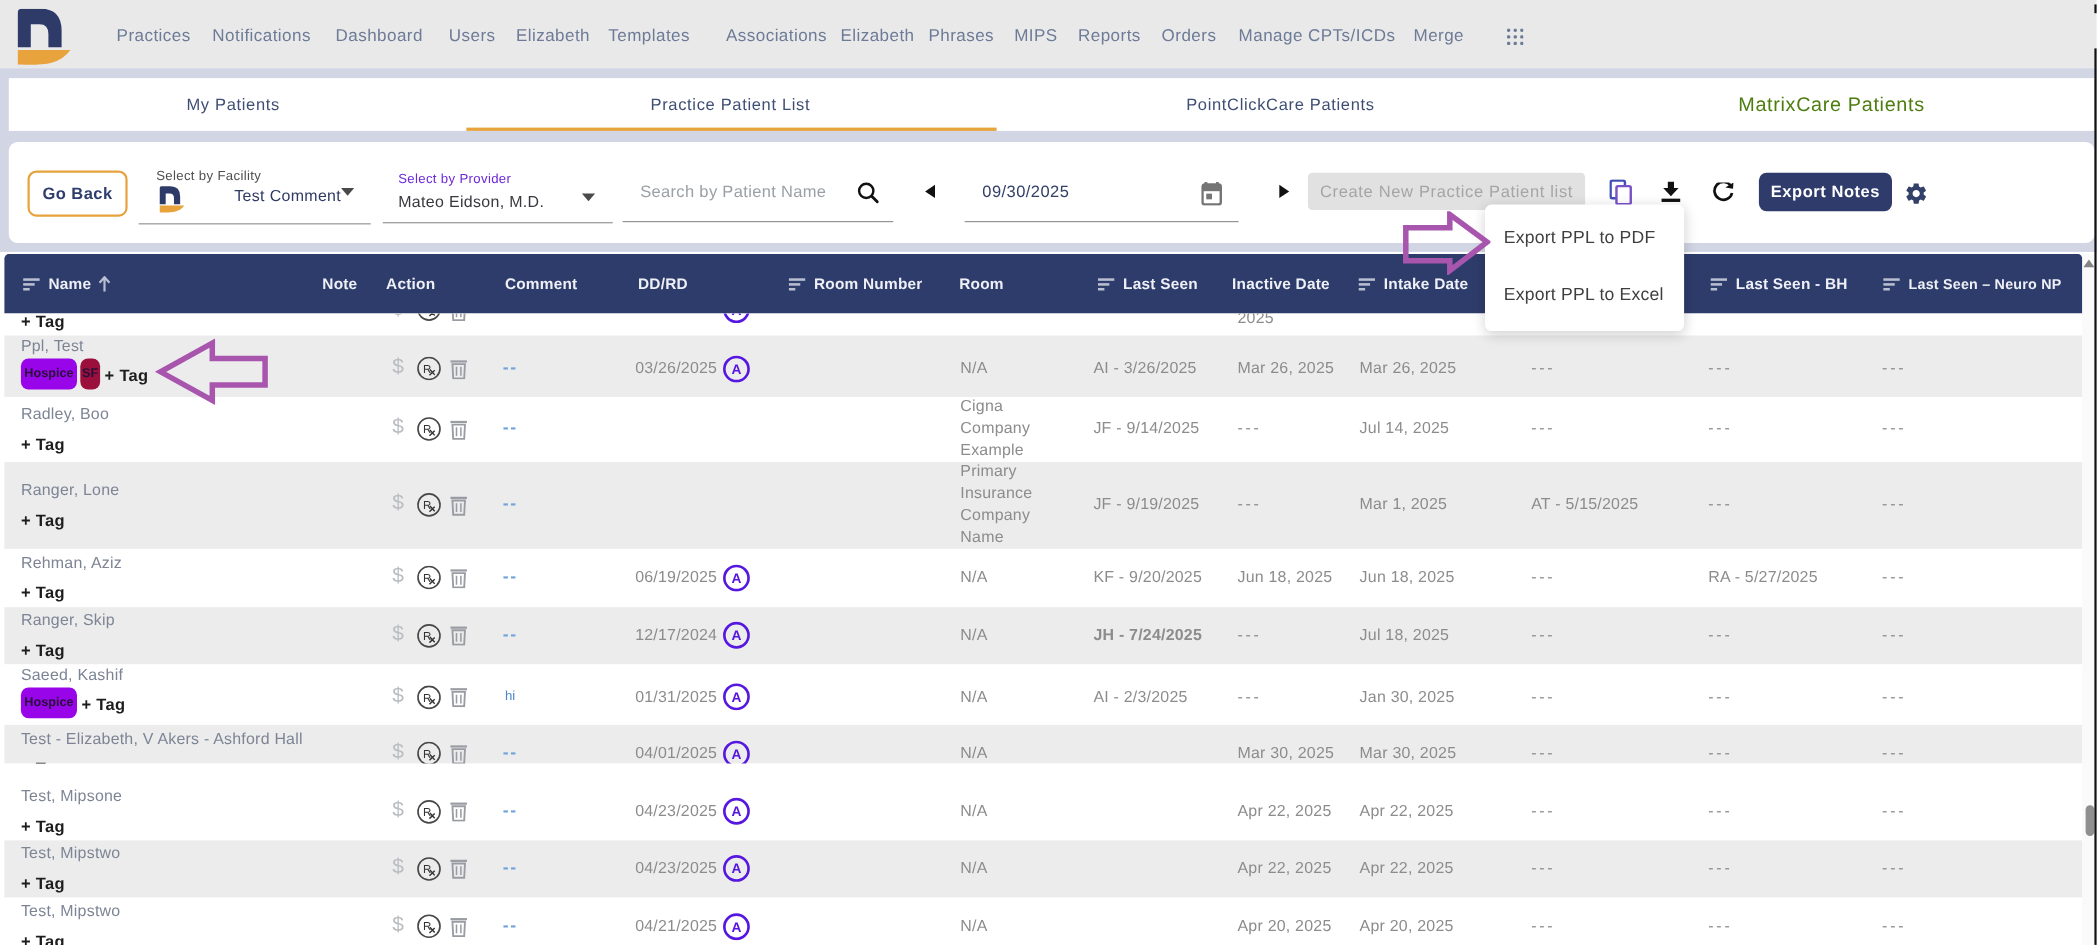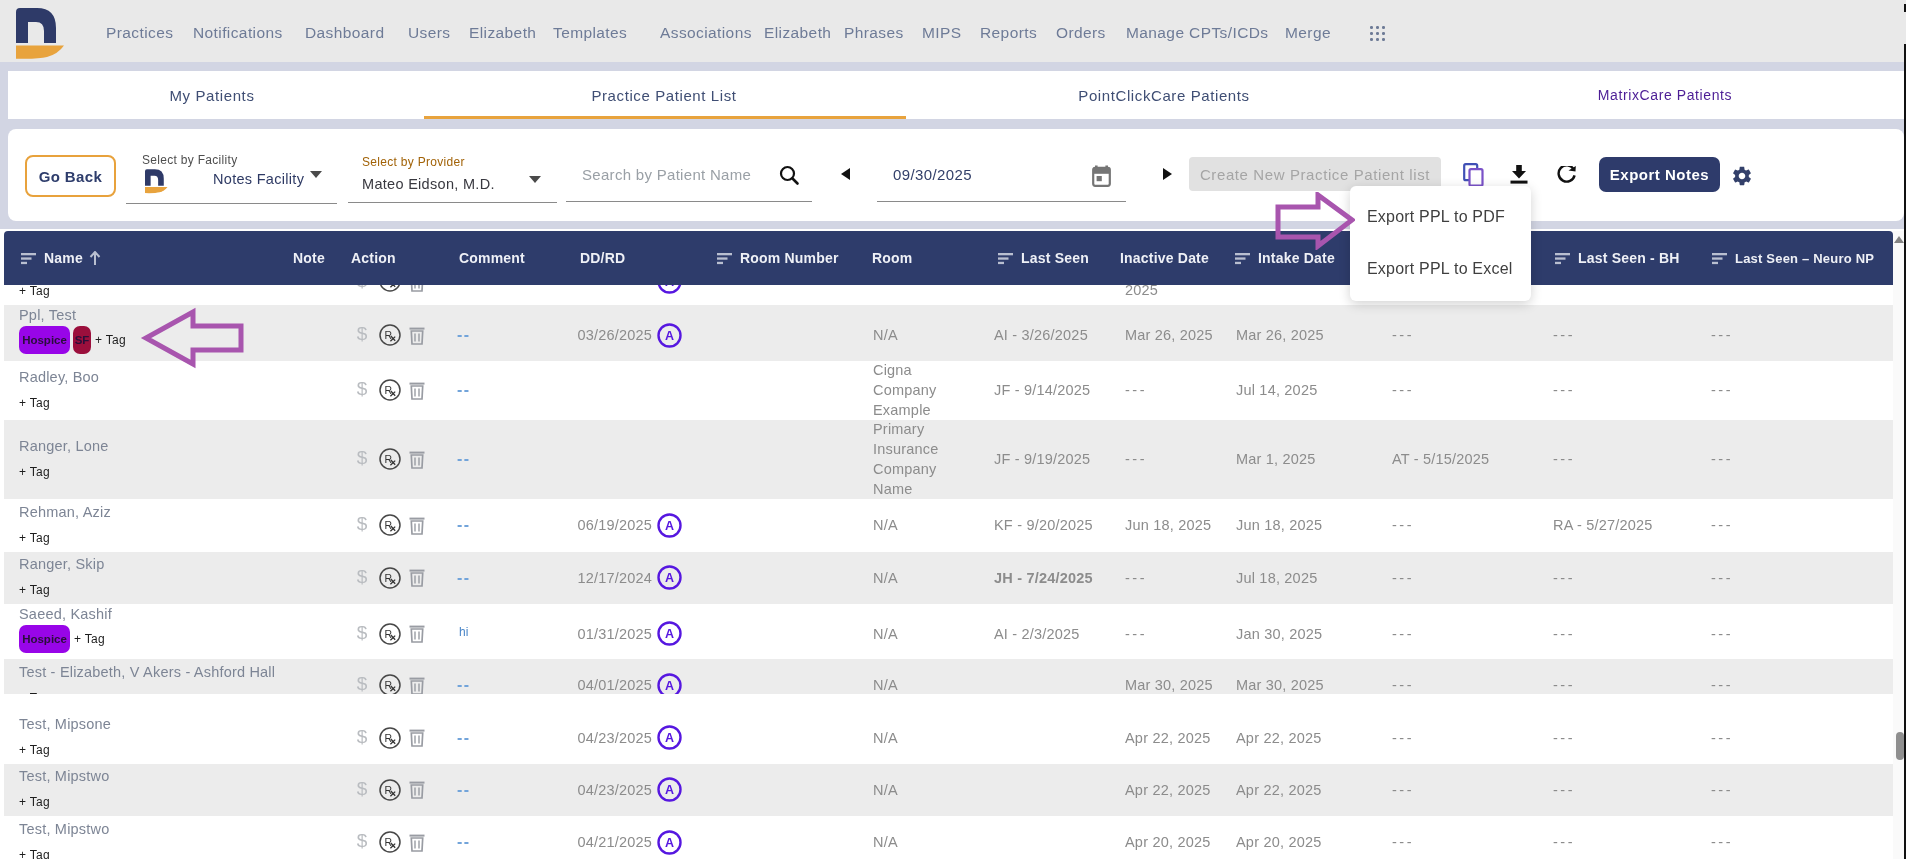--- a/index.html
+++ b/index.html
@@ -3,21 +3,21 @@
 <style>
 *{margin:0;padding:0;box-sizing:border-box;}
 html,body{width:1906px;height:859px;overflow:hidden;background:#fff;
  font-family:"Liberation Sans",sans-serif;}
 .abs{position:absolute;}
 .nav-item{position:absolute;top:24px;font-size:15.5px;color:#6e7b97;letter-spacing:.4px;white-space:nowrap;}
 .hdr-cell{position:absolute;top:0;height:54px;display:flex;align-items:center;color:#eef0f6;font-size:14px;font-weight:bold;letter-spacing:.2px;white-space:nowrap;}
 .ficon{display:inline-block;margin-right:7px;}
 .row{position:absolute;left:4px;width:1889px;overflow:hidden;}
 .name{position:absolute;left:15px;font-size:14.5px;color:#7d8595;letter-spacing:.2px;white-space:nowrap;}
-.ptag{position:absolute;font-size:12px;font-weight:normal;color:#1d1d1d;letter-spacing:.3px;white-space:nowrap;}
+.ptag{position:absolute;font-size:15px;font-weight:bold;color:#1d1d1d;letter-spacing:.3px;white-space:nowrap;}
 .val{position:absolute;font-size:14.5px;color:#8c8c8c;letter-spacing:.2px;white-space:nowrap;}
 .dollar{position:absolute;left:348px;width:20px;text-align:center;font-size:19px;color:#b9bcc0;}
 .dash{position:absolute;left:453px;font-size:16px;font-weight:bold;color:#72a4da;letter-spacing:1.5px;}
 .ddate{position:absolute;left:556px;width:92px;text-align:right;font-size:14.5px;color:#8c8c8c;letter-spacing:.2px;}
 .chip{position:absolute;height:28px;border-radius:7px;display:flex;align-items:center;justify-content:center;font-size:11.5px;font-weight:bold;color:#2a0f3a;letter-spacing:0;}
 .payor{position:absolute;left:869px;width:68px;font-size:14.5px;color:#8c8c8c;line-height:20px;letter-spacing:.2px;}
 </style></head>
 <body>
 <div class="abs" style="left:0;top:0;width:1906px;height:62px;background:#e9e9e9;"></div>
 <svg class="abs" style="left:16px;top:8px;" width="49" height="52" viewBox="0 0 49 52">
@@ -47,33 +47,33 @@
     <rect x="12" y="6" width="3" height="3" rx="1.2" fill="#6e7b97"></rect>
     <rect x="0" y="12" width="3" height="3" rx="1.2" fill="#6e7b97"></rect>
     <rect x="6" y="12" width="3" height="3" rx="1.2" fill="#6e7b97"></rect>
     <rect x="12" y="12" width="3" height="3" rx="1.2" fill="#6e7b97"></rect>
   </svg>
 <div class="abs" style="left:0;top:62px;width:1906px;height:167px;background:#d2d5e3;"></div>
 <div class="abs" style="left:8px;top:71px;width:1896px;height:48px;background:#fff;"></div>
 <div class="abs" style="left:2px;top:71px;width:420px;height:48px;display:flex;align-items:center;justify-content:center;font-size:15px;color:#3f4e74;letter-spacing:.6px;">My Patients</div>
 <div class="abs" style="left:454px;top:71px;width:420px;height:48px;display:flex;align-items:center;justify-content:center;font-size:15px;color:#3f4e74;letter-spacing:.6px;">Practice Patient List</div>
 <div class="abs" style="left:954px;top:71px;width:420px;height:48px;display:flex;align-items:center;justify-content:center;font-size:15px;color:#3f4e74;letter-spacing:.6px;">PointClickCare Patients</div>
-<div class="abs" style="left:1455px;top:71px;width:420px;height:48px;display:flex;align-items:center;justify-content:center;font-size:14px;color:#4c1d95;letter-spacing:.6px;">MatrixCare Patients</div>
+<div class="abs" style="left:1455px;top:71px;width:420px;height:48px;display:flex;align-items:center;justify-content:center;font-size:18px;color:#4d7c0f;letter-spacing:.6px;">MatrixCare Patients</div>
 <div class="abs" style="left:424px;top:116px;width:482px;height:3px;background:#e8a33d;"></div>
 <div class="abs" style="left:8px;top:129px;width:1896px;height:92px;background:#fff;border-radius:8px;"></div>
 <div class="abs" style="left:25px;top:155px;width:91px;height:42px;border:2.5px solid #e8a23c;border-radius:8px;background:#fff;display:flex;align-items:center;justify-content:center;font-size:15px;font-weight:bold;color:#2e3d6c;letter-spacing:.4px;">Go Back</div>
 <div class="abs" style="left:142px;top:153px;font-size:12px;color:#4e4e4e;letter-spacing:.3px;">Select by Facility</div>
 <svg class="abs" style="left:145px;top:169px;" width="23" height="25" viewBox="0 0 49 52">
 <path d="M0 35 L0 4 Q0 0 4 0 L21 0 Q40 0 40 20 L40 35 L28 35 L28 23 Q28 14 20 14 L12 14 L12 35 Z" fill="#2e3a68"></path>
 <path d="M0 37.5 L48 37.5 Q42 46 31 49 Q22 51.3 0 50.7 Z" fill="#e8a33d"></path>
 </svg>
-<div class="abs" style="left:213px;top:171px;font-size:14.5px;color:#2e3a64;letter-spacing:.3px;">Notes Facility</div>
+<div class="abs" style="left:213px;top:171px;font-size:14.5px;color:#2e3a64;letter-spacing:.3px;">Test Comment</div>
 <div class="abs" style="left:310px;top:171px;width:0;height:0;border-left:6px solid transparent;border-right:6px solid transparent;border-top:7px solid #4a4a4a;"></div>
 <div class="abs" style="left:126px;top:203px;width:211px;height:1px;background:#8a8a8a;"></div>
-<div class="abs" style="left:362px;top:155px;font-size:12px;color:#a16207;letter-spacing:.3px;">Select by Provider</div>
+<div class="abs" style="left:362px;top:155px;font-size:12px;color:#6d28d9;letter-spacing:.3px;">Select by Provider</div>
 <div class="abs" style="left:362px;top:176px;font-size:14.5px;color:#38383f;letter-spacing:.3px;">Mateo Eidson, M.D.</div>
 <div class="abs" style="left:529px;top:176px;width:0;height:0;border-left:6px solid transparent;border-right:6px solid transparent;border-top:7px solid #4a4a4a;"></div>
 <div class="abs" style="left:348px;top:202px;width:209px;height:1px;background:#8a8a8a;"></div>
 <div class="abs" style="left:582px;top:166px;font-size:15px;color:#9aa0a6;letter-spacing:.3px;">Search by Patient Name</div>
 <svg class="abs" style="left:778px;top:164px;" width="22" height="22" viewBox="0 0 22 22">
 <circle cx="9.5" cy="9.5" r="6.5" fill="none" stroke="#111" stroke-width="2.2"></circle>
 <line x1="14.5" y1="14.5" x2="19.5" y2="19.5" stroke="#111" stroke-width="2.6" stroke-linecap="round"></line>
 </svg>
 <div class="abs" style="left:566px;top:201px;width:246px;height:1px;background:#8a8a8a;"></div>
 <div class="abs" style="left:841px;top:168px;width:0;height:0;border-top:6.5px solid transparent;border-bottom:6.5px solid transparent;border-right:9px solid #111;"></div>

